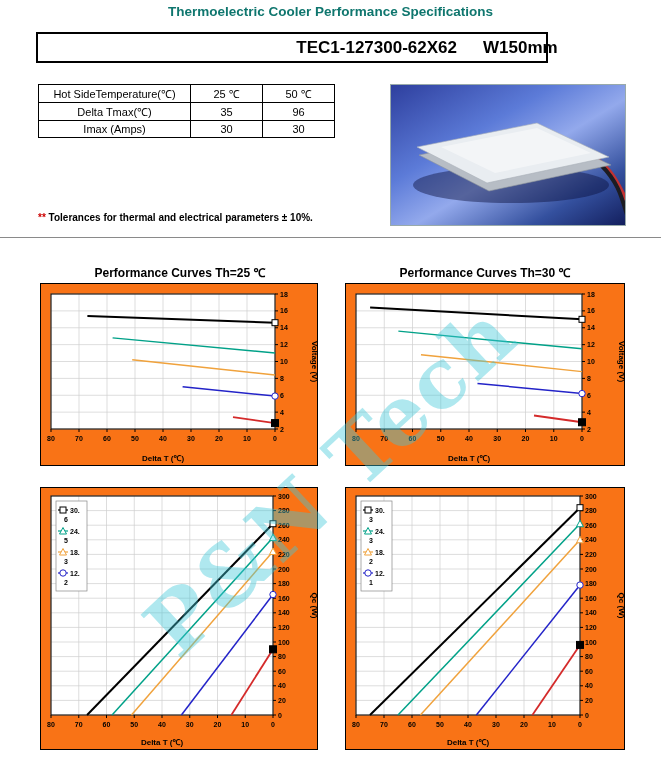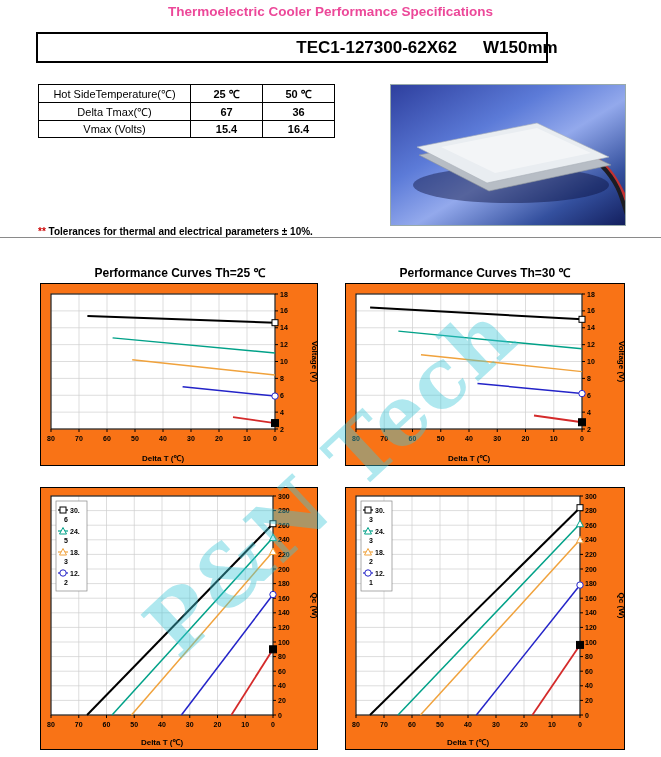--- a/index.html
+++ b/index.html
@@ -5,40 +5,40 @@
   * { box-sizing: border-box; margin: 0; padding: 0; }
   html,body { width: 661px; height: 757px; }
   body {
     position: relative;
     background: #ffffff;
     font-family: "Liberation Sans", sans-serif;
     overflow: hidden;
   }
   .page-title {
     position: absolute; top: 4px; left: 0; width: 661px;
-    text-align: center; font-size: 13.5px; font-weight: bold; color: #ec4899;
+    text-align: center; font-size: 13.5px; font-weight: bold; color: #0f766e;
   }
   .model-box {
     position: absolute; left: 36px; top: 32px; width: 512px; height: 31px;
     border: 2px solid #000; background: #fff;
     display: flex; align-items: center; justify-content: center;
     padding-left: 270px; gap: 26px;
     font-size: 17px; font-weight: bold; white-space: nowrap;
   }
   table.spec-table {
     position: absolute; left: 38px; top: 84px;
     border-collapse: collapse; background: #fff;
   }
   table.spec-table td {
     border: 1px solid #000; font-size: 11px; text-align: center;
     height: 17px; padding: 1px 4px; white-space: nowrap;
   }
   table.spec-table td.lbl { width: 152px; }
-  table.spec-table td.val { width: 72px; font-weight: bold; }
-  .footnote { position: absolute; left: 38px; top: 212px; font-size: 10px; font-weight: bold; margin-top: 14px; }
+  table.spec-table td.val { width: 72px; }
+  .footnote { position: absolute; left: 38px; top: 212px; font-size: 10px; font-weight: bold; }
   .footnote .red { color: #cc0000; }
   .photo {
     position: absolute; left: 390px; top: 84px; width: 236px; height: 142px;
     border: 1px solid #9aa; overflow: hidden;
   }
   .divider { position: absolute; left: 0; top: 237px; width: 661px; border-top: 1px solid #8a8a8a; }
   .section-title {
     position: absolute; top: 264px; width: 280px; text-align: center;
     font-size: 12px; font-weight: bold;
   }
@@ -71,27 +71,27 @@
 
 <table class="spec-table">
   <tbody>
     <tr>
       <td class="lbl">Hot SideTemperature(℃)</td>
       <td class="val">25 ℃</td>
       <td class="val">50 ℃</td>
     </tr>
     <tr>
       <td class="lbl">Delta Tmax(℃)</td>
-      <td class="val">67</td>
-      <td class="val">36</td>
+      <td class="val">35</td>
+      <td class="val">96</td>
     </tr>
     <tr>
-      <td class="lbl">Vmax (Volts)</td>
-      <td class="val">15.4</td>
-      <td class="val">16.4</td>
+      <td class="lbl">Imax (Amps)</td>
+      <td class="val">30</td>
+      <td class="val">30</td>
     </tr>
   </tbody>
 </table>
 
 <div class="footnote">
   <span class="red">**</span>
   <span>Tolerances for thermal and electrical parameters ± 10%.</span>
 </div>
 
 <div class="photo">

